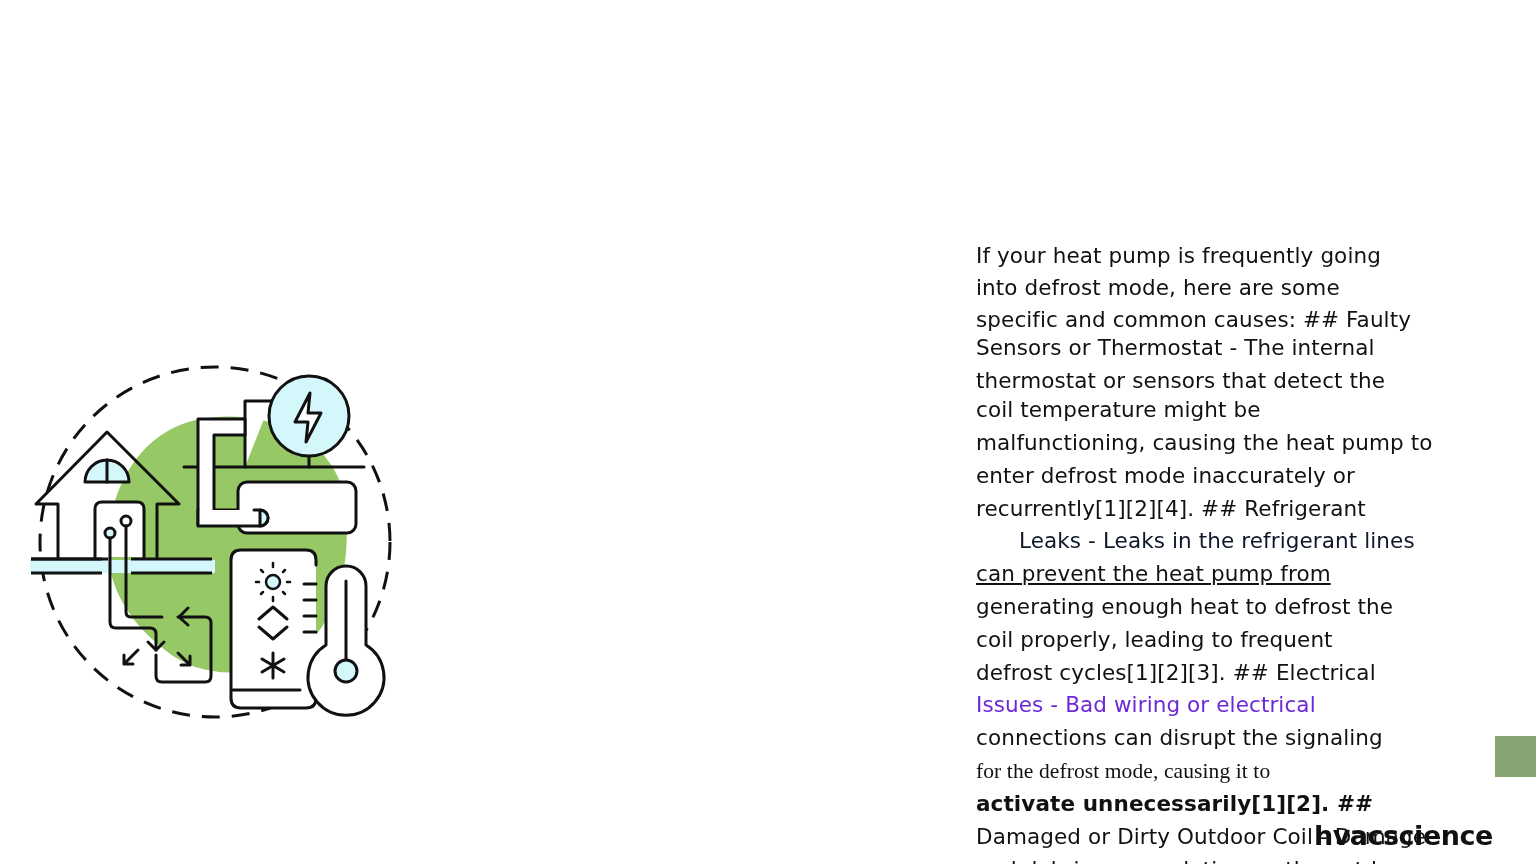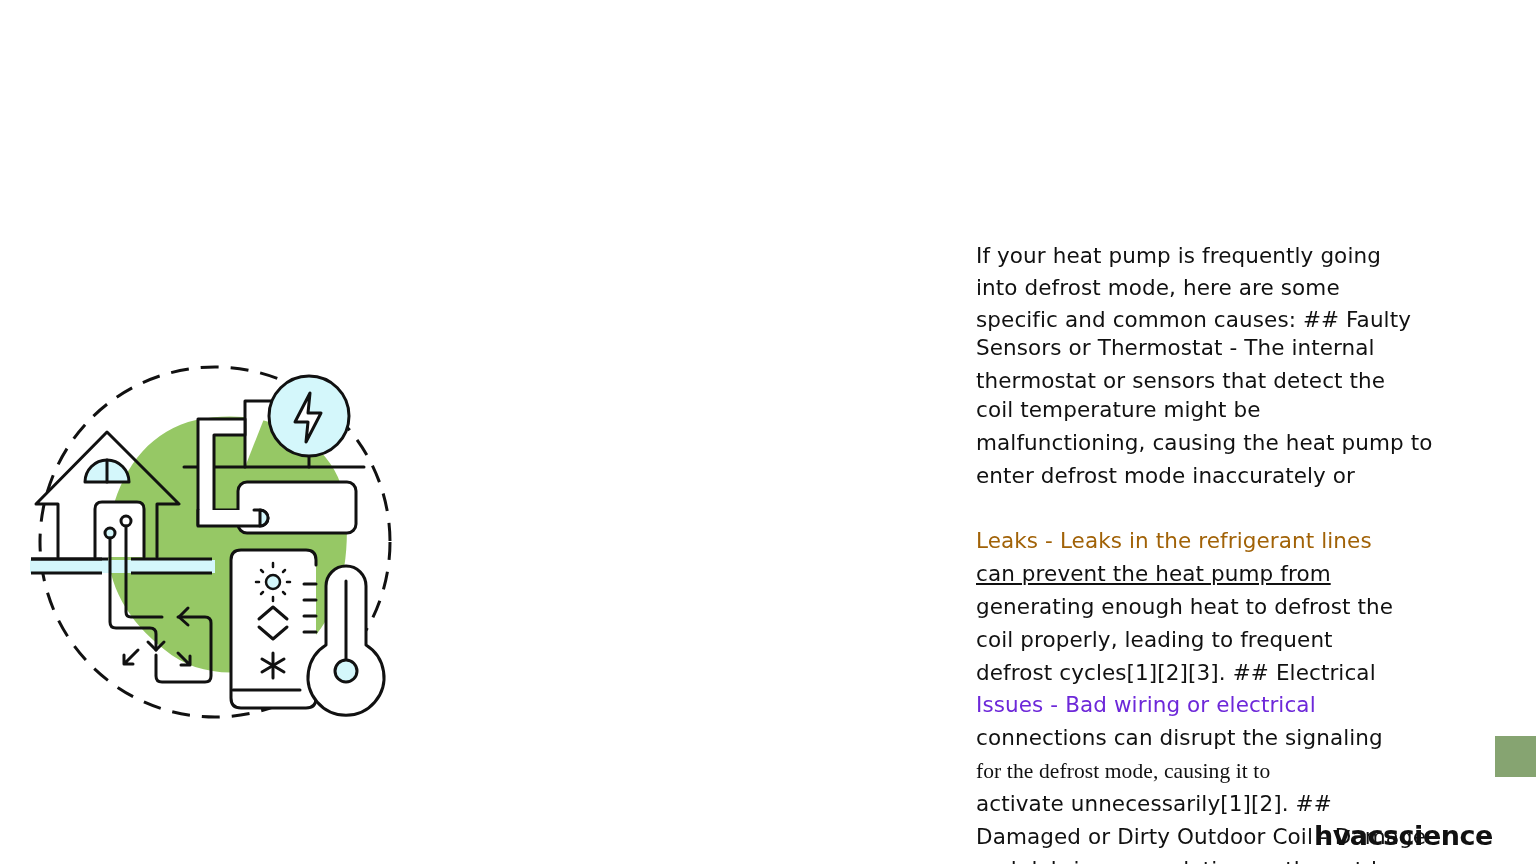--- a/index.html
+++ b/index.html
@@ -112,28 +112,29 @@
 
 <div class="text-block">
   <div class="line" style="top: 243px; color: rgb(17, 17, 17);">If your heat pump is frequently going</div>
   <div class="line" style="top: 275px; color: rgb(17, 17, 17);">into defrost mode, here are some</div>
   <div class="line" style="top: 307px; color: rgb(17, 17, 17);">specific and common causes:  ## Faulty</div>
   <div class="line" style="top: 335px; color: rgb(17, 17, 17);">Sensors or Thermostat - The internal</div>
   <div class="line" style="top: 368px; color: rgb(17, 17, 17);">thermostat or sensors that detect the</div>
   <div class="line" style="top: 397px; color: rgb(17, 17, 17);">coil temperature might be</div>
   <div class="line" style="top: 430px; color: rgb(17, 17, 17);">malfunctioning, causing the heat pump to</div>
   <div class="line" style="top: 463px; color: rgb(17, 17, 17);">enter defrost mode inaccurately or</div>
-  <div class="line" style="top: 528px; color: #a16207;">Leaks - Leaks in the refrigerant lines</div>
+  <div class="line" style="top: 496px; color: rgb(17, 17, 17);">recurrently[1][2][4].  ## Refrigerant</div>
+  <div class="line" style="top: 528px; color: #0f172a; margin-left: 43px;">Leaks - Leaks in the refrigerant lines</div>
   <div class="line" style="top: 561px; color: rgb(17, 17, 17); text-decoration: underline;">can prevent the heat pump from</div>
   <div class="line" style="top: 594px; color: rgb(17, 17, 17);">generating enough heat to defrost the</div>
   <div class="line" style="top: 627px; color: rgb(17, 17, 17);">coil properly, leading to frequent</div>
   <div class="line" style="top: 660px; color: rgb(17, 17, 17);">defrost cycles[1][2][3].  ## Electrical</div>
   <div class="line" style="top: 692px; color: #6d28d9;">Issues - Bad wiring or electrical</div>
   <div class="line" style="top: 725px; color: rgb(17, 17, 17);">connections can disrupt the signaling</div>
   <div class="line" style="top: 758px; color: rgb(17, 17, 17); font-family: Liberation Serif, serif;">for the defrost mode, causing it to</div>
-  <div class="line" style="top: 791px; color: rgb(17, 17, 17);">activate unnecessarily[1][2].  ##</div>
+  <div class="line" style="top: 791px; color: rgb(17, 17, 17); font-weight: bold;">activate unnecessarily[1][2].  ##</div>
   <div class="line" style="top: 824px; color: rgb(17, 17, 17);">Damaged or Dirty Outdoor Coil - Damage</div>
   <div class="line" style="top: 857px; color: rgb(17, 17, 17);">and debris accumulation on the outdoor</div>
 </div>
 
 <div class="watermark">hvacscience</div>
 
 <div class="green-box" style="background: rgb(134, 164, 113);"></div>
 
 </body></html>

